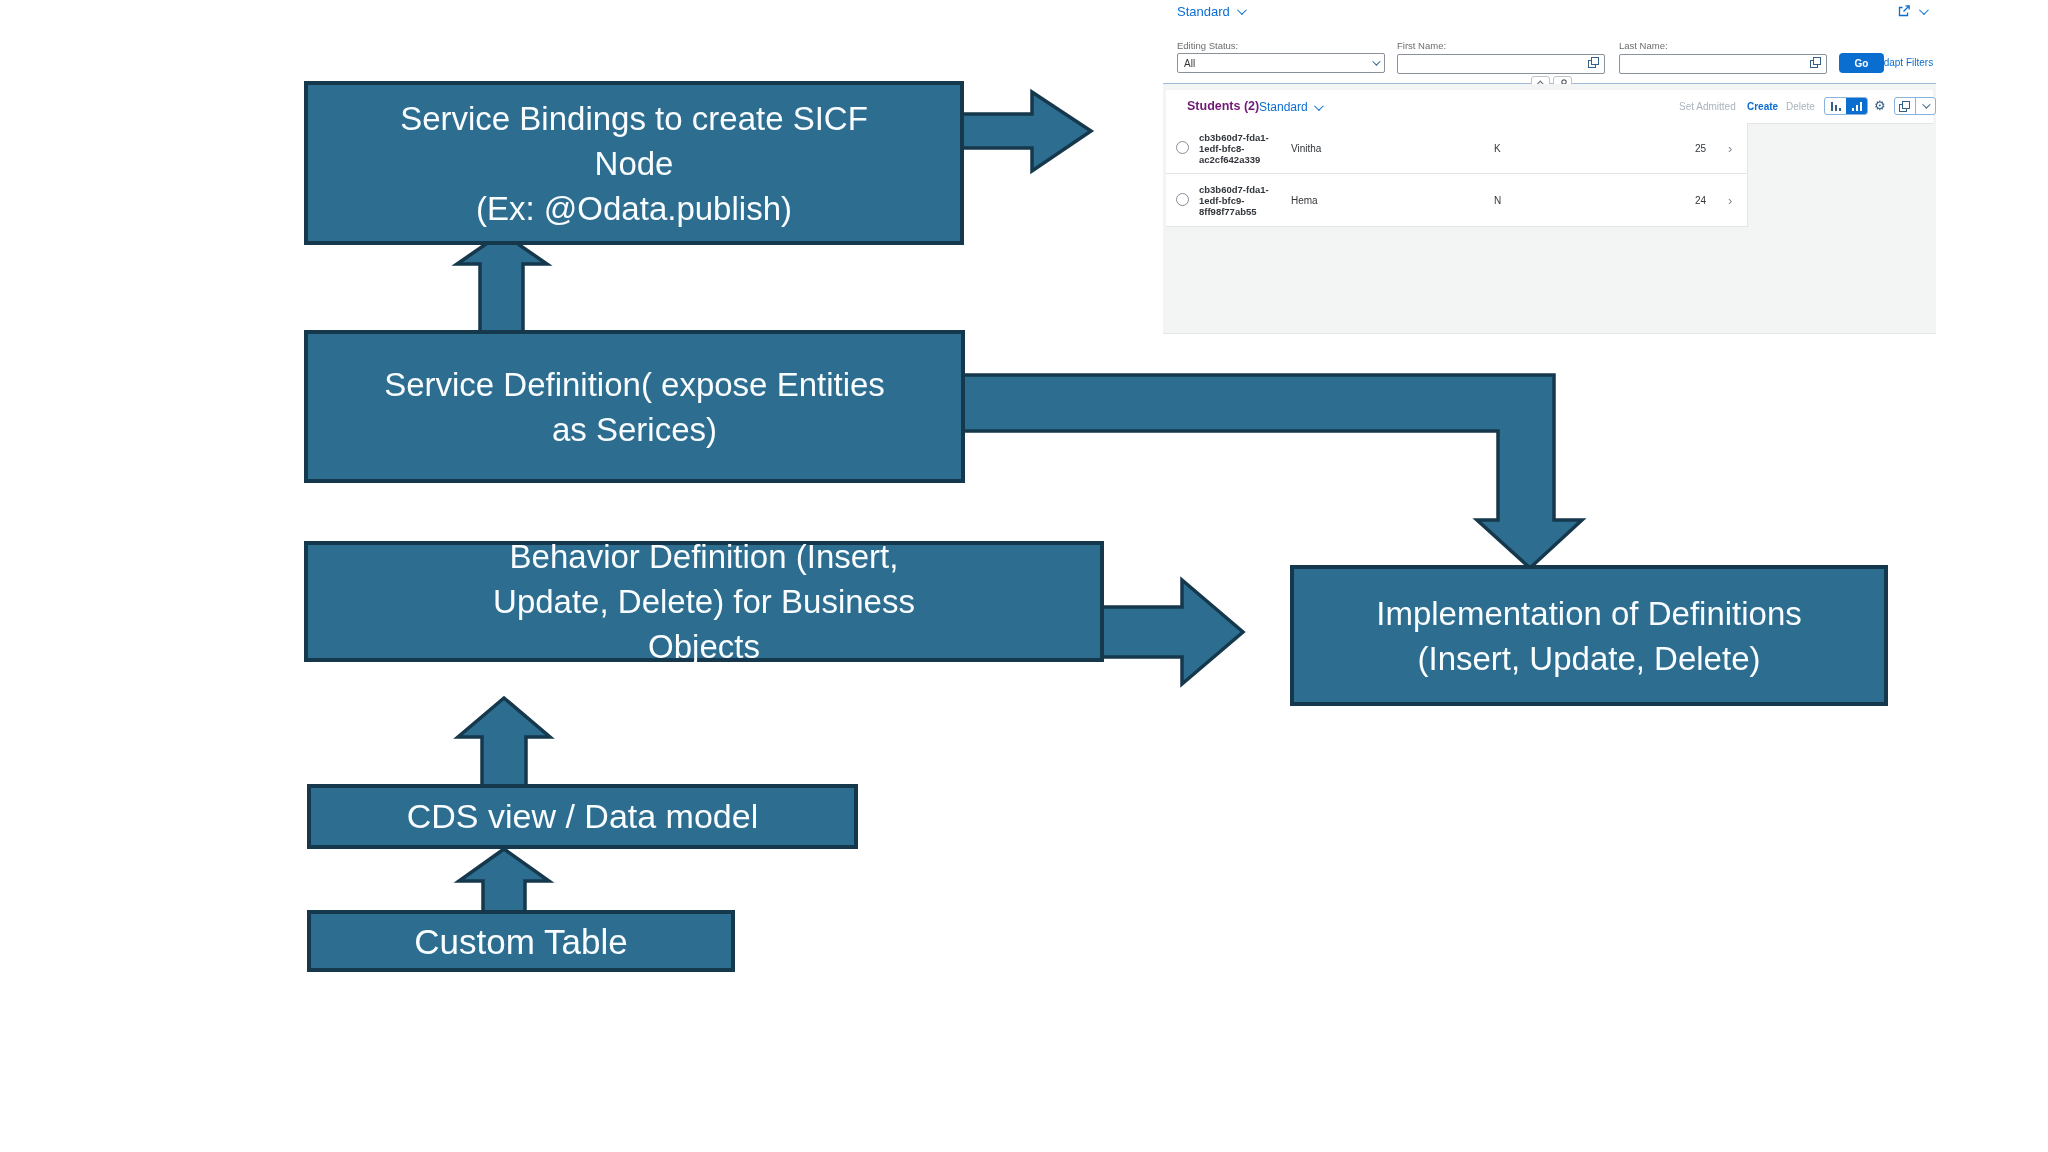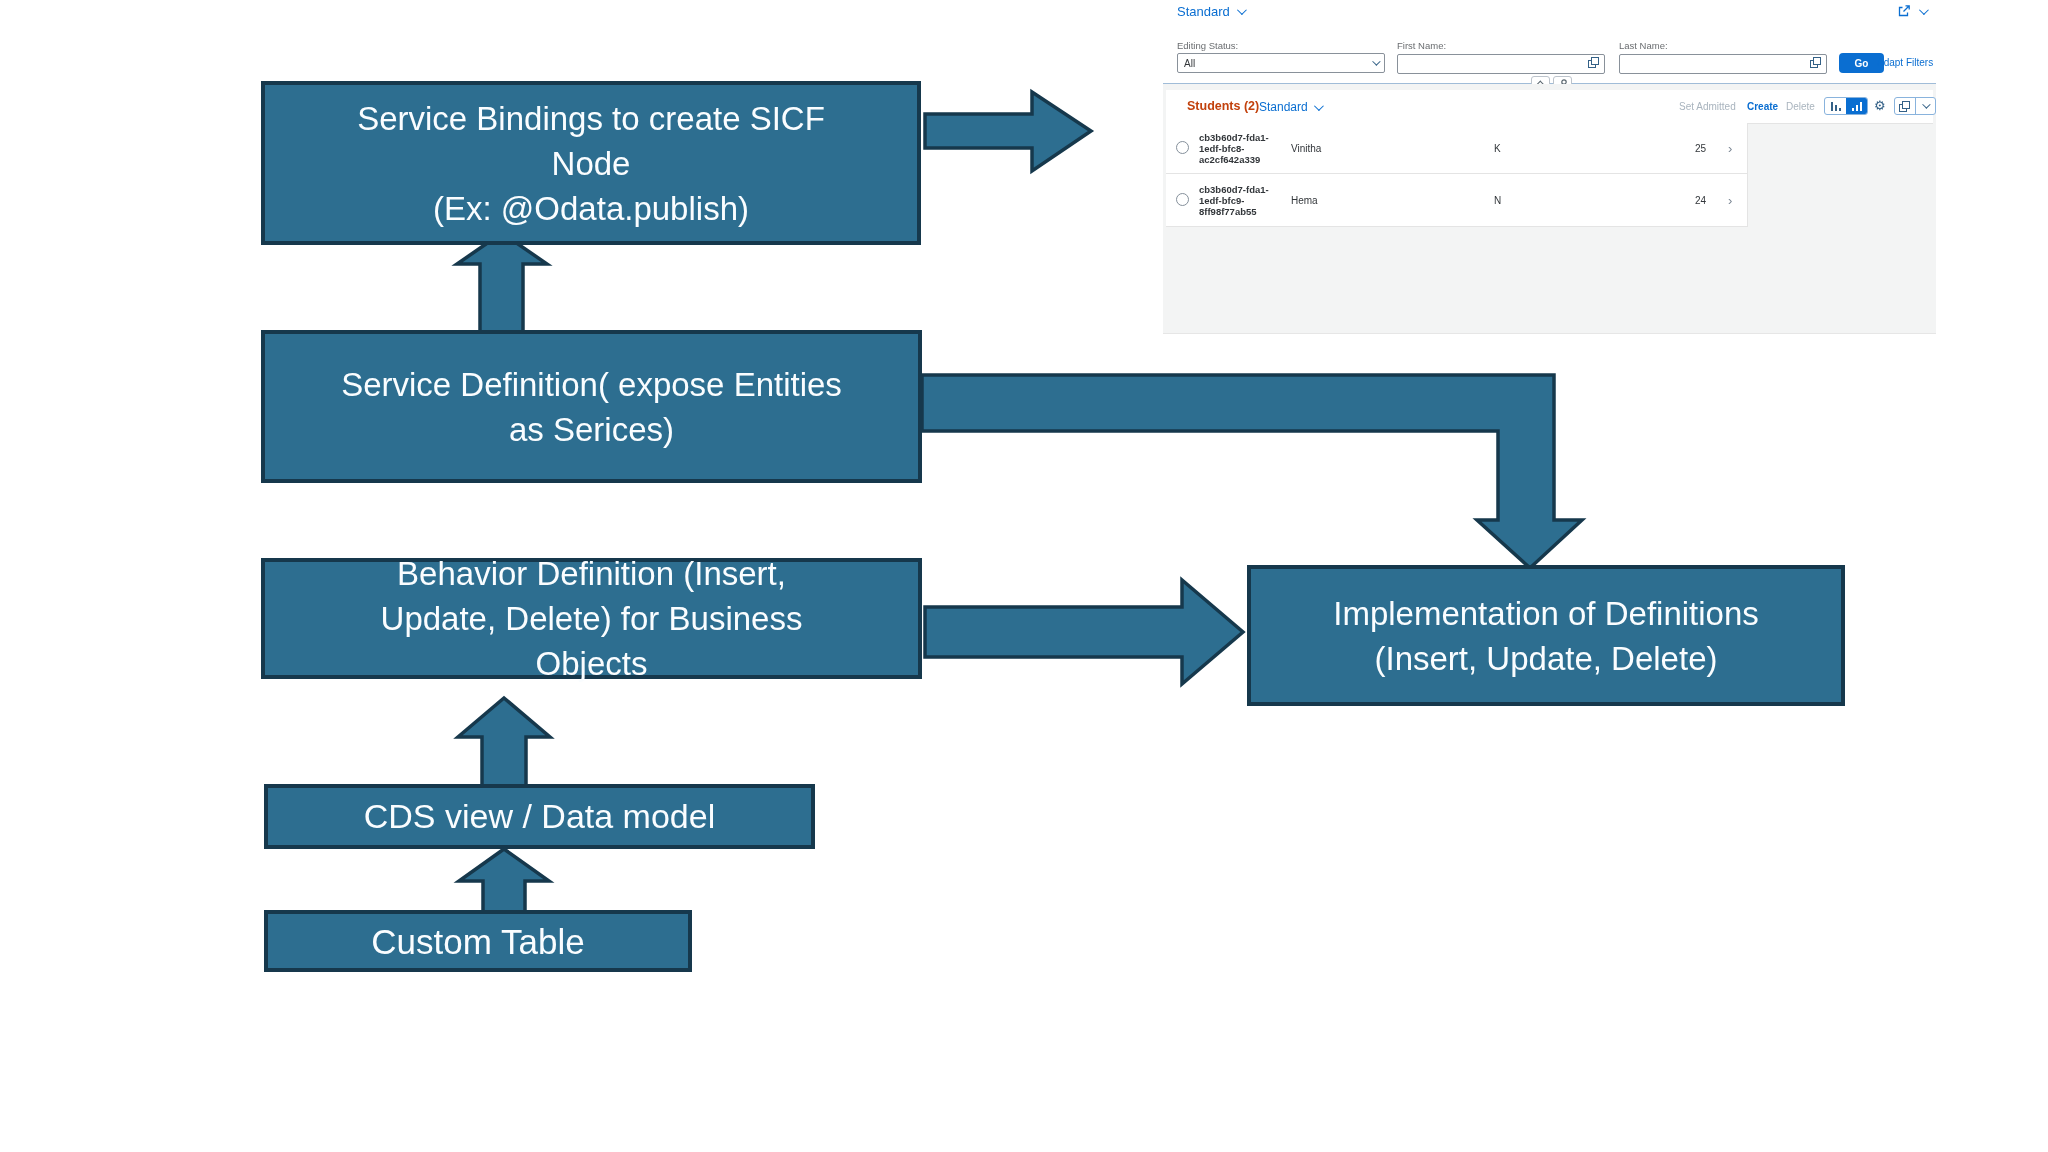--- a/index.html
+++ b/index.html
@@ -15,25 +15,25 @@
   .page{position:relative;width:2048px;height:1152px;background:#ffffff;overflow:hidden;
         font-family:"Liberation Sans", sans-serif;}
 
   
   svg.arrows{position:absolute;left:0;top:0;width:2048px;height:1152px;pointer-events:none;}
   svg.arrows polygon{fill:var(--box-fill);stroke:var(--box-border);stroke-width:3.5;stroke-linejoin:miter;}
 
   .dbox{position:absolute;box-sizing:border-box;background:var(--box-fill);
         border:4px solid var(--box-border);color:#fafdff;
         display:flex;align-items:center;justify-content:center;text-align:center;
-        font-size:33px;line-height:45px;overflow:visible;}
+        font-size:33px;line-height:45px;overflow:visible;margin-left:43px;}
   .dbox span{white-space:pre-line;}
   #box1{left:261px;top:81px;width:660px;height:164px;}
   #box2{left:261px;top:330px;width:661px;height:153px;}
-  #box3{left:261px;top:558px;width:661px;height:121px;}
+  #box3{left:261px;top:541px;width:800px;height:121px;}
   #box4{left:264px;top:784px;width:551px;height:65px;font-size:34px;}
   #box5{left:264px;top:910px;width:428px;height:62px;font-size:35px;}
   #box6{left:1247px;top:565px;width:598px;height:141px;}
 
   
   .app{position:absolute;left:1163px;top:0;width:773px;height:333px;background:#fff;
        font-family:"Liberation Sans", sans-serif;color:#32363a;border-bottom:1px solid #e6e6e6;}
   .app .abs{position:absolute;}
 
   .vm-title{left:14px;top:4px;font-size:13px;color:var(--accent);display:flex;align-items:center;gap:7px;cursor:pointer;}
@@ -50,21 +50,21 @@
           font-size:10px;font-weight:bold;border-radius:4px;display:flex;align-items:center;justify-content:center;cursor:pointer;}
   .adapt{left:714px;top:57px;font-size:10px;color:var(--accent);cursor:pointer;}
 
   .fb-divider{left:0;top:83px;width:773px;height:1px;background:#a0bcd8;}
   .mini-btn{top:76px;width:19px;height:15px;background:#fff;border:1px solid #bcc3cb;border-radius:3px;
             box-sizing:border-box;display:flex;align-items:center;justify-content:center;cursor:pointer;}
 
   .page-bg{left:0;top:84px;width:773px;height:249px;background:#f3f4f4;}
 
   .card-toolbar{left:3px;top:90px;width:767px;height:33px;background:#fff;border-bottom:1px solid var(--line);}
-  .tbl-title{left:21px;top:9px;font-size:12.5px;font-weight:bold;color:#c2410c;}
+  .tbl-title{left:21px;top:9px;font-size:12.5px;font-weight:bold;color:#701a75;}
   .tbl-variant{left:93px;top:10px;font-size:12px;color:var(--accent);display:flex;align-items:center;gap:6px;cursor:pointer;}
   .act{top:11px;font-size:10px;cursor:pointer;}
   .act.disabled{color:var(--disabled);cursor:default;}
   .act.enabled{color:var(--accent);font-weight:600;}
 
   .seg{left:658px;top:7px;width:44px;height:18px;border:1px solid #89b3dd;border-radius:3px;box-sizing:border-box;
        display:flex;overflow:hidden;background:#fff;}
   .seg > div{width:50%;display:flex;align-items:center;justify-content:center;cursor:pointer;}
   .seg .active{background:var(--accent);}
   .bars{display:flex;gap:2px;align-items:flex-end;}

